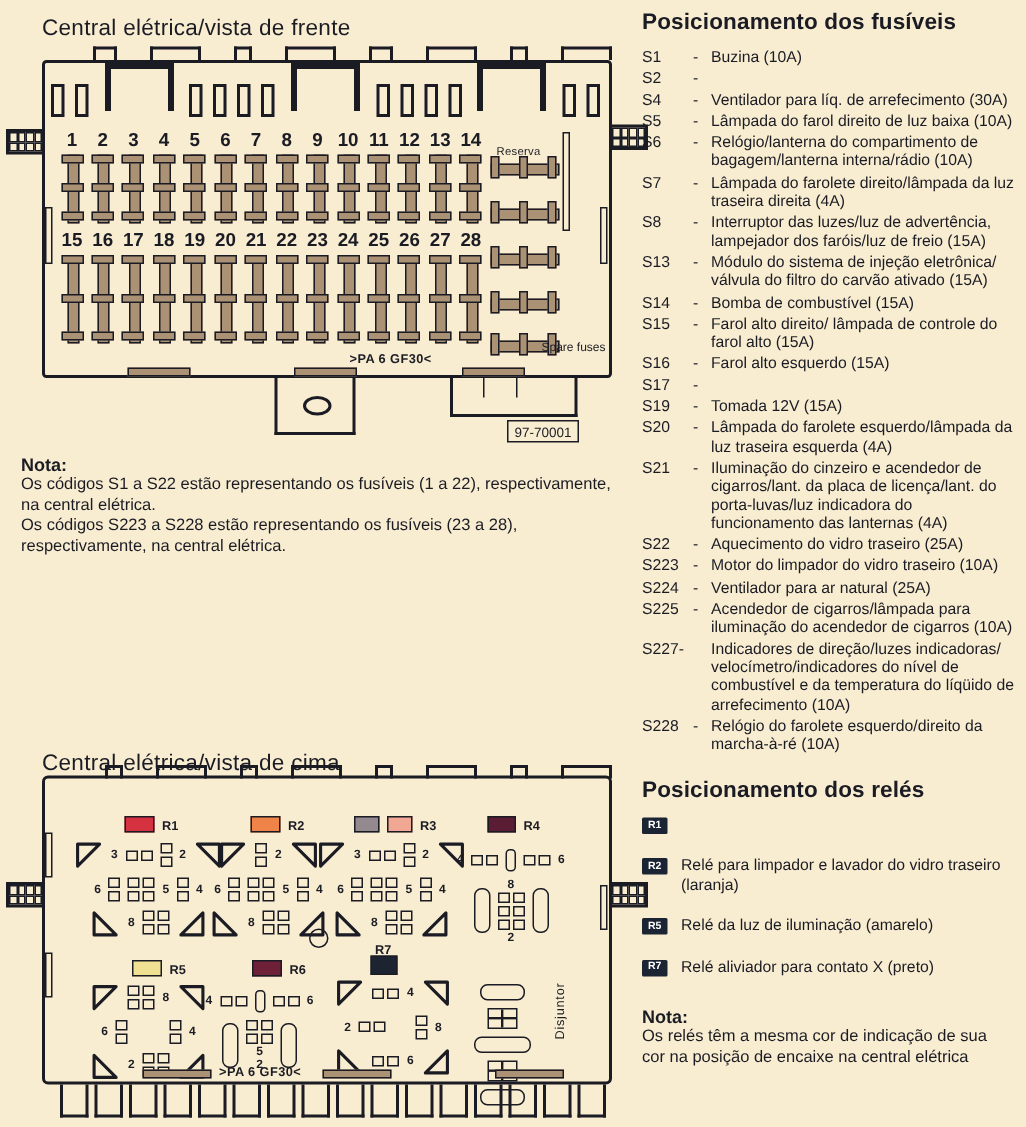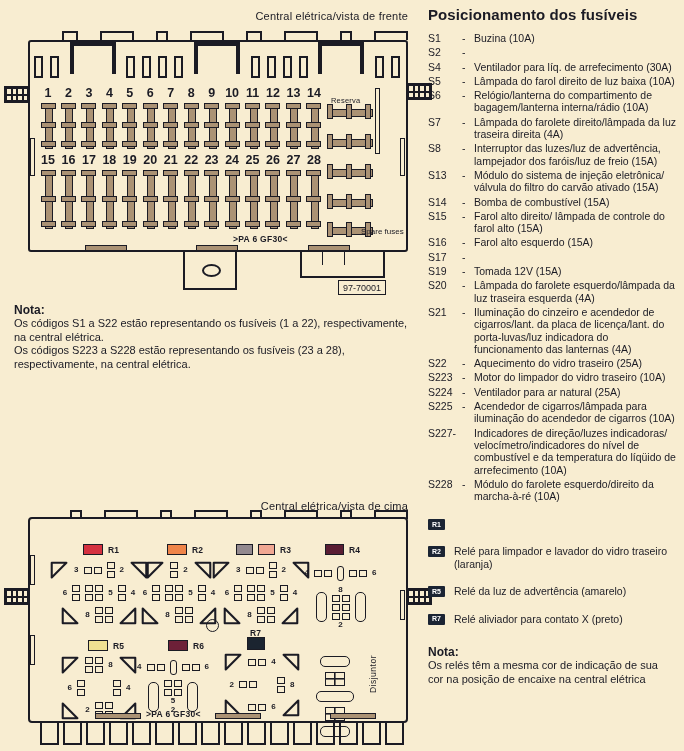--- a/index.html
+++ b/index.html
@@ -9,21 +9,21 @@
   }
   *{margin:0;padding:0;box-sizing:border-box}
   html,body{width:684px;height:751px}
   body{
     position:relative;overflow:hidden;background:var(--bg);color:var(--ink);
     font-family:"Liberation Sans",sans-serif;
   }
   .abs{position:absolute}
 
   
-  .diag-title{position:absolute;width:380px;text-align:right;font-size:11px;letter-spacing:.2px}
+  .diag-title{position:absolute;width:380px;text-align:left;font-size:15px;letter-spacing:.2px}
   .note-label{font-weight:700;font-size:12px}
   .note-text{font-size:11px;line-height:13.5px}
 
   
   .front-box{position:absolute;left:28px;top:40px;width:380px;height:212px;border:2px solid var(--ink);border-radius:3px}
   .toptabs{position:absolute;display:flex;align-items:flex-end;gap:22px}
   .toptabs i{display:block;border:2px solid var(--ink);border-bottom:none;height:9px}
   .toptabs i.w1{width:16px}.toptabs i.w2{width:34px}.toptabs i.w3{width:12px}
   .comb{position:absolute;left:34px;top:44px;width:366px;height:36px;display:flex;justify-content:space-between;align-items:flex-start}
   .comb .cgrp{display:flex;gap:7px;margin-top:12px}
@@ -1001,39 +1001,40 @@
 
       <div class="fitem">
         <span class="fcode">S227-</span>
         <span class="fsep"></span>
         <span class="fdesc">Indicadores de direção/luzes indicadoras/ velocímetro/indicadores do nível de combustível e da temperatura do líqüido de arrefecimento (10A)</span>
       </div>
 
       <div class="fitem">
         <span class="fcode">S228</span>
         <span class="fsep">-</span>
-        <span class="fdesc">Módulo do farolete esquerdo/direito da marcha-à-ré (10A)</span>
+        <span class="fdesc">Relógio do farolete esquerdo/direito da marcha-à-ré (10A)</span>
       </div>
     </div>
 
   <div class="relay-sec">
+    <div class="sec-heading">Posicionamento dos relés</div>
     <div>
 
         <div class="ritem">
           <span class="rbadge">R1</span>
         </div>
 
         <div class="ritem">
           <span class="rbadge">R2</span>
           <span class="rdesc">Relé para limpador e lavador do vidro traseiro (laranja)</span>
         </div>
 
         <div class="ritem">
           <span class="rbadge">R5</span>
-          <span class="rdesc">Relé da luz de advertência (amarelo)</span>
+          <span class="rdesc">Relé da luz de iluminação (amarelo)</span>
         </div>
 
         <div class="ritem">
           <span class="rbadge">R7</span>
           <span class="rdesc">Relé aliviador para contato X (preto)</span>
         </div>
       </div>
     <div class="relay-note">
       <div class="note-label">Nota:</div>
       <div class="note-text">Os relés têm a mesma cor de indicação de sua cor na posição de encaixe na central elétrica</div>

